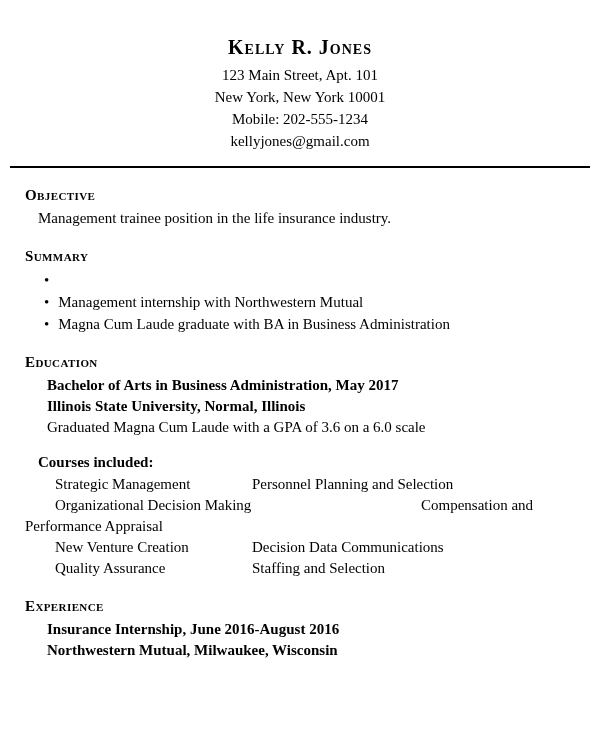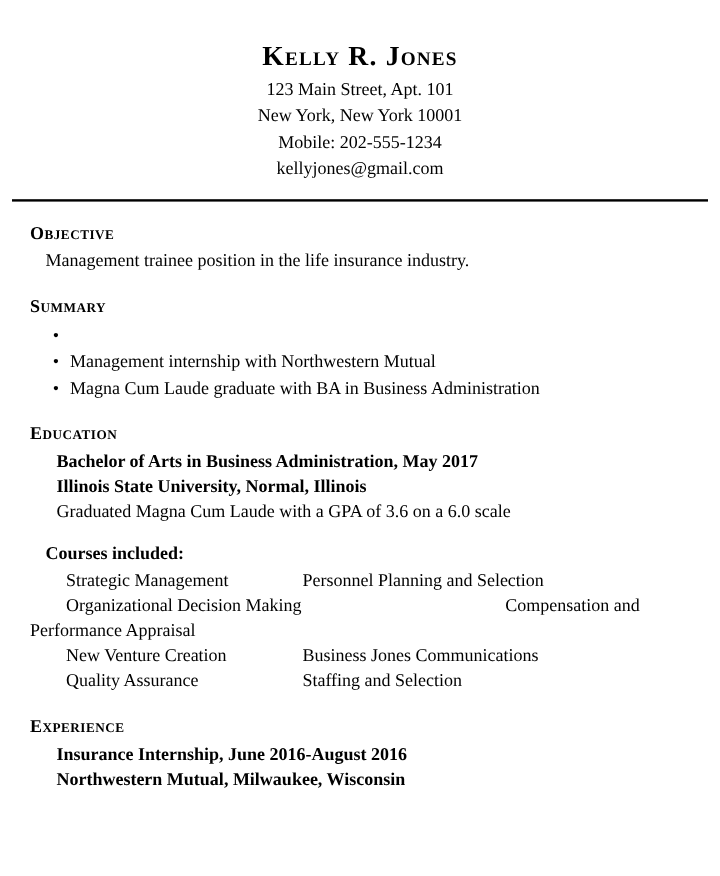--- a/index.html
+++ b/index.html
@@ -15,21 +15,21 @@
     background: #ffffff;
     color: #000000;
     font-family: "Liberation Serif", "DejaVu Serif", serif;
     font-size: 15px;
     overflow: hidden;
   }
 
   
   .header { text-align: center; }
   .name {
-    font-size: 23px;
+    font-size: 20px;
     font-weight: bold;
     font-variant: small-caps;
     letter-spacing: 1px;
     line-height: 26px;
     margin-bottom: 4px;
   }
   .contact-line {
     font-size: 15px;
     line-height: 22px;
   }
@@ -139,21 +139,21 @@
       <span class="course-left">Strategic Management</span>
       <span class="course-right">Personnel Planning and Selection</span>
     </div>
     <div class="course-row">
       <span class="course-left">Organizational Decision Making</span>
       <span class="course-right-far">Compensation and</span>
     </div>
     <div class="course-wrap">Performance Appraisal</div>
     <div class="course-row">
       <span class="course-left">New Venture Creation</span>
-      <span class="course-right">Business Jones Communications</span>
+      <span class="course-right">Decision Data Communications</span>
     </div>
     <div class="course-row">
       <span class="course-left">Quality Assurance</span>
       <span class="course-right">Staffing and Selection</span>
     </div>
   </div>
 
   <div>
     <div class="section-heading">Experience</div>
     <div class="body-line indent-md bold">Insurance Internship, June 2016-August 2016</div>

